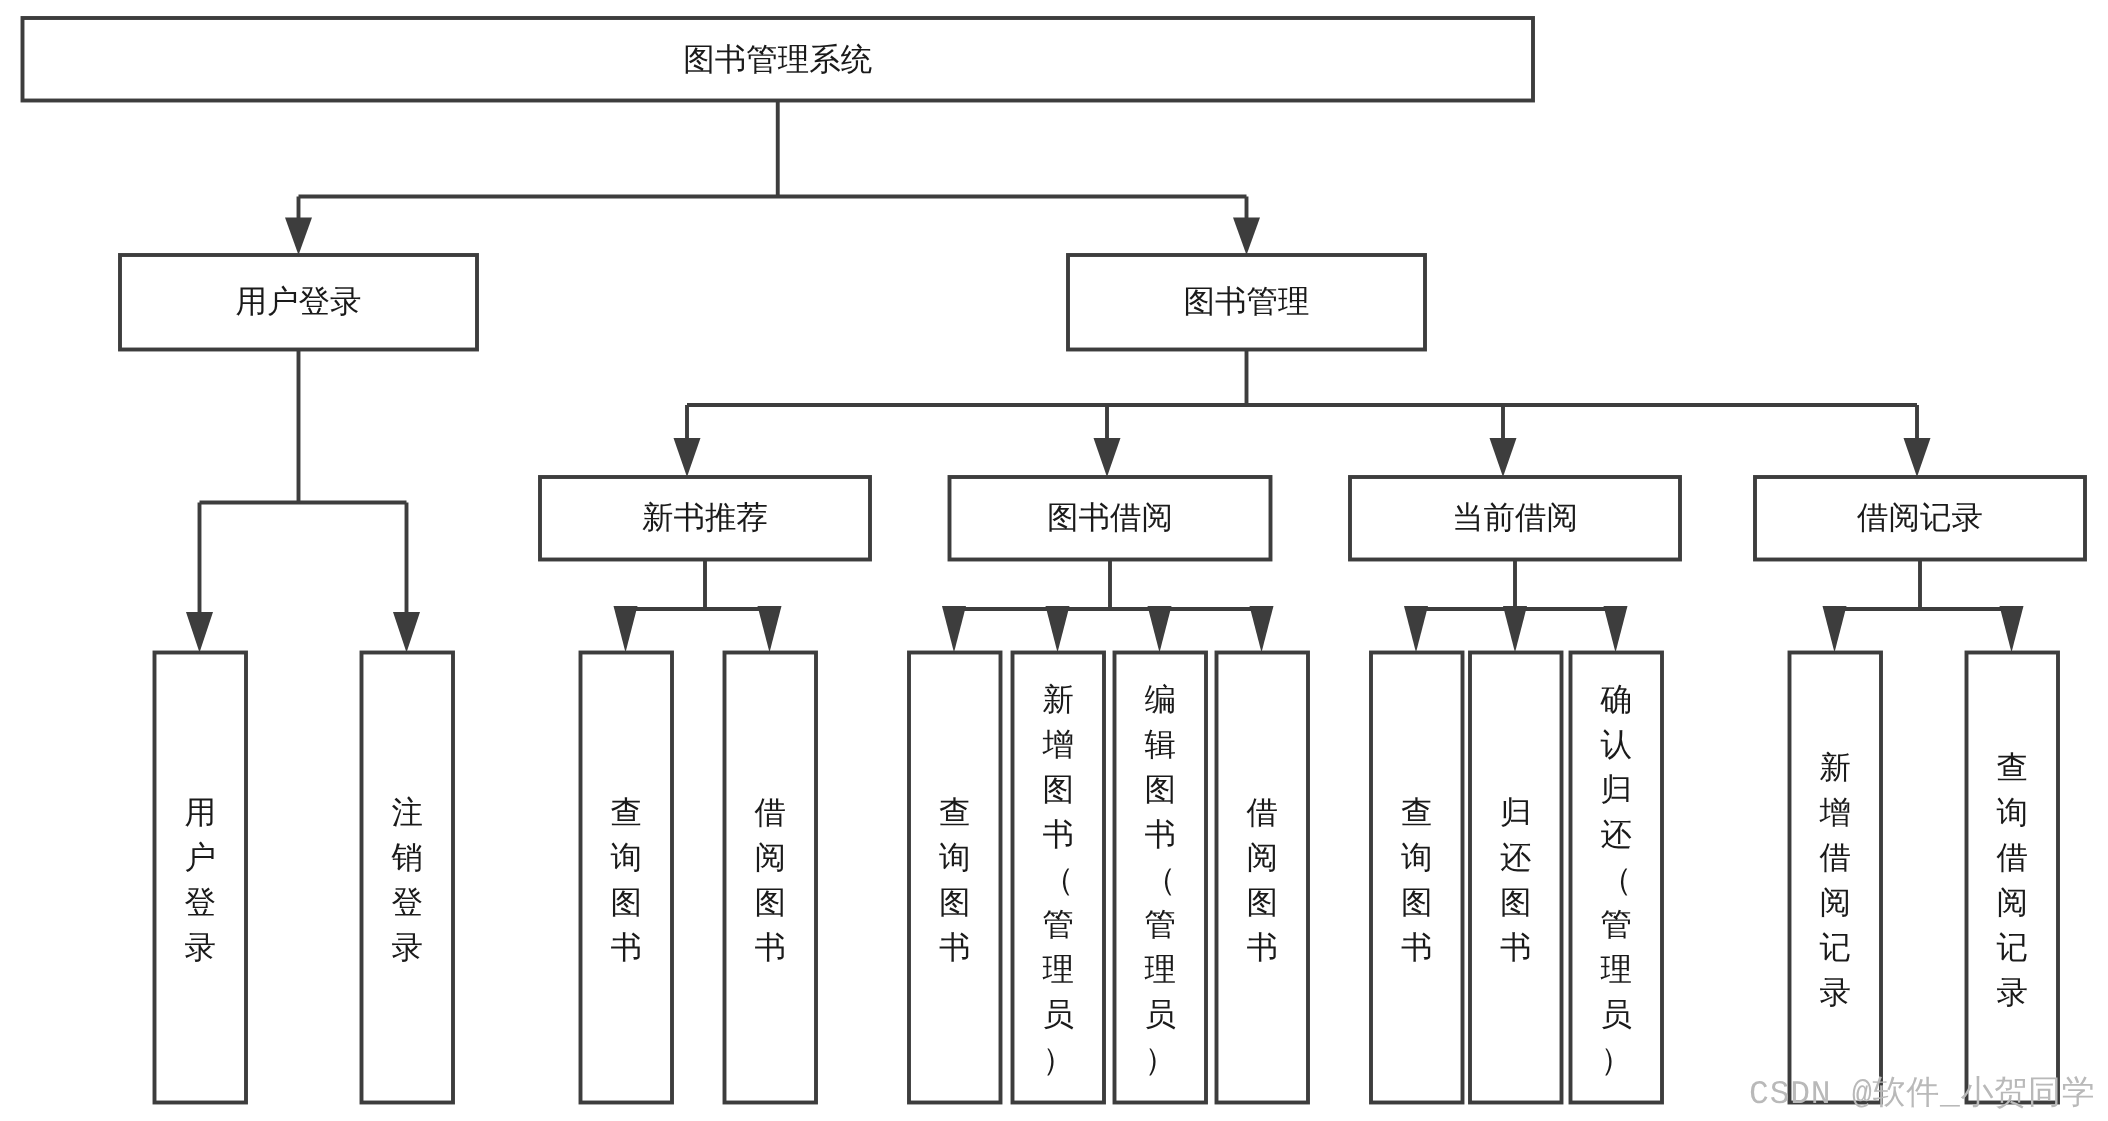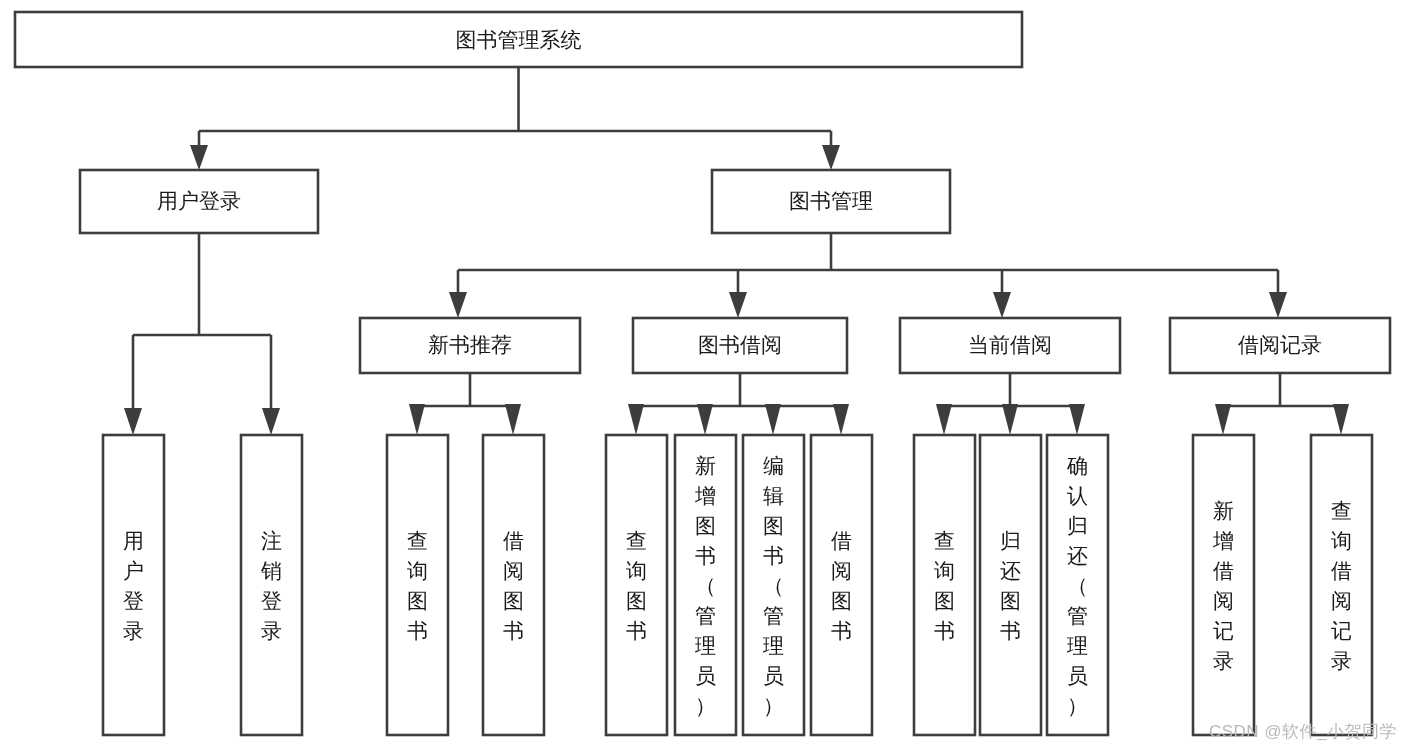--- a/index.html
+++ b/index.html
@@ -55,22 +55,22 @@
     font-family: "DejaVu Sans", "Liberation Sans", sans-serif;
     font-size: 21px;
     fill: #1a1a1a;
     text-anchor: middle;
     white-space: pre;
   }
   .watermark-text {
     position: absolute;
     right: 8px;
     bottom: 4px;
-    font-family: Liberation Sans, sans-serif;
-    font-size: 17px;
+    font-family: Liberation Mono, monospace;
+    font-size: 22px;
     color: #b9b9b9;
     letter-spacing: 0.5px;
     user-select: none;
     white-space: pre;
   }
 </style>
 </head>
 <body>
 
 <div id="diagram-root">

